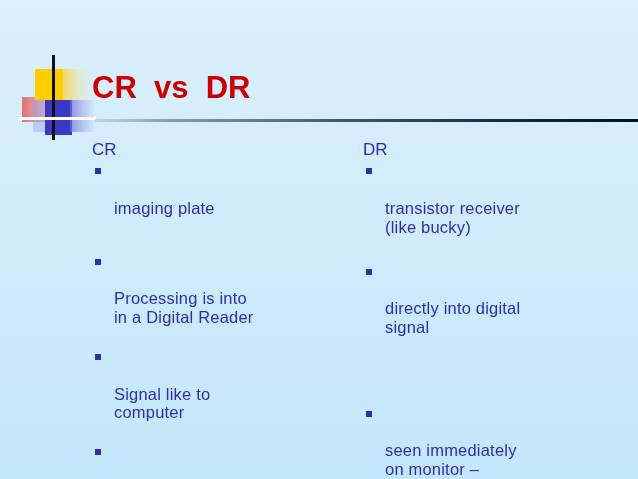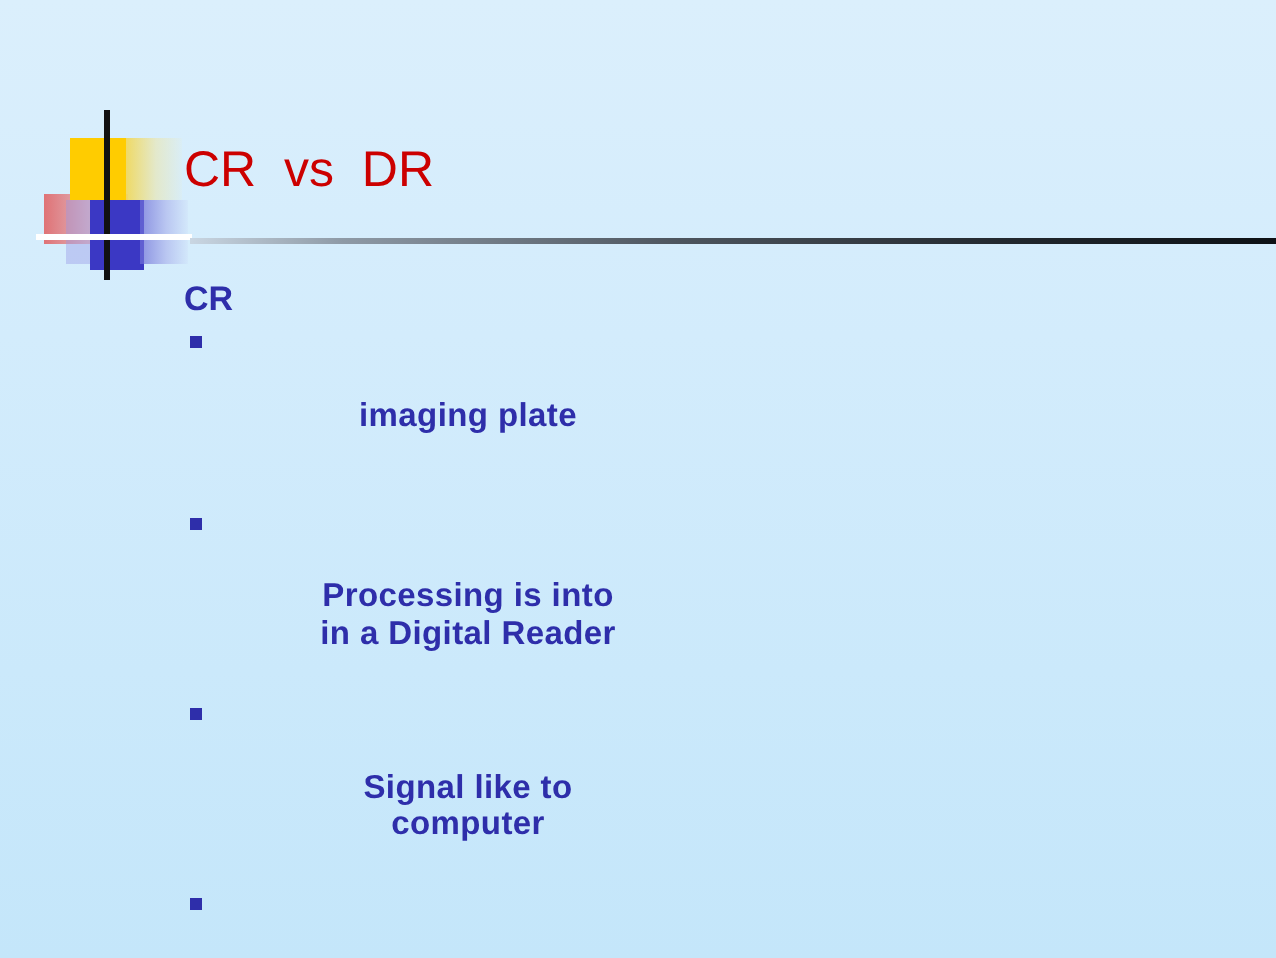--- a/index.html
+++ b/index.html
@@ -92,22 +92,22 @@
     width: 78px;
     height: 3px;
     background: #ffffff;
   }
 
   
   #title {
     position: absolute;
     left: 92px;
     top: 72px;
-    font-size: 25px;
-    font-weight: normal;
+    font-size: 31px;
+    font-weight: bold;
     color: #cc0000;
     letter-spacing: 0px;
     white-space: pre;
     line-height: 1.05;
   }
   #title-rule {
     position: absolute;
     left: 95px;
     top: 119px;
     width: 543px;
@@ -118,42 +118,41 @@
   
   .column {
     position: absolute;
     top: 141px;
   }
   #col-cr { left: 92px;  width: 262px; }
   #col-dr { left: 363px; width: 268px; }
 
   .col-head {
     font-size: 17px;
-    font-weight: bold;
+    font-weight: normal;
     color: #2e2eaa;
     line-height: 1.08;
     margin: 0 0 2px 0;
     white-space: pre;
   }
 
   .bullet-list {
     list-style: none;
     margin: 0;
     padding: 0;
   }
   .bullet-item {
     position: relative;
     padding-left: 22px;
     font-size: 16.5px;
-    font-weight: bold;
+    font-weight: normal;
     color: #2e2eaa;
     line-height: 1.14;
     letter-spacing: 0.2px;
     white-space: pre-line;
-    text-align: center;
   }
   .bullet-item .sq {
     position: absolute;
     left: 3px;
     top: 7px;
     width: 6px;
     height: 6px;
     background: #2e2eaa;
   }
 </style>
@@ -193,14 +192,34 @@
         <span>Signal like to
 computer</span>
       </li>
       <li class="bullet-item" style="margin-top:20px;">
         <span class="sq"></span>
         
       </li>
     </ul>
   </div>
 
+  <div class="column" id="col-dr">
+    <div class="col-head">DR</div>
+    <ul class="bullet-list">
+      <li class="bullet-item" style="margin-top:0px;">
+        <span class="sq"></span>
+        <span>transistor receiver
+(like bucky)</span>
+      </li>
+      <li class="bullet-item" style="margin-top:25px;">
+        <span class="sq"></span>
+        <span> directly into digital
+signal</span>
+      </li>
+      <li class="bullet-item" style="margin-top:67px;">
+        <span class="sq"></span>
+        <span>seen immediately
+on monitor –</span>
+      </li>
+    </ul>
+  </div>
 
 </div>
 
 </body></html>

